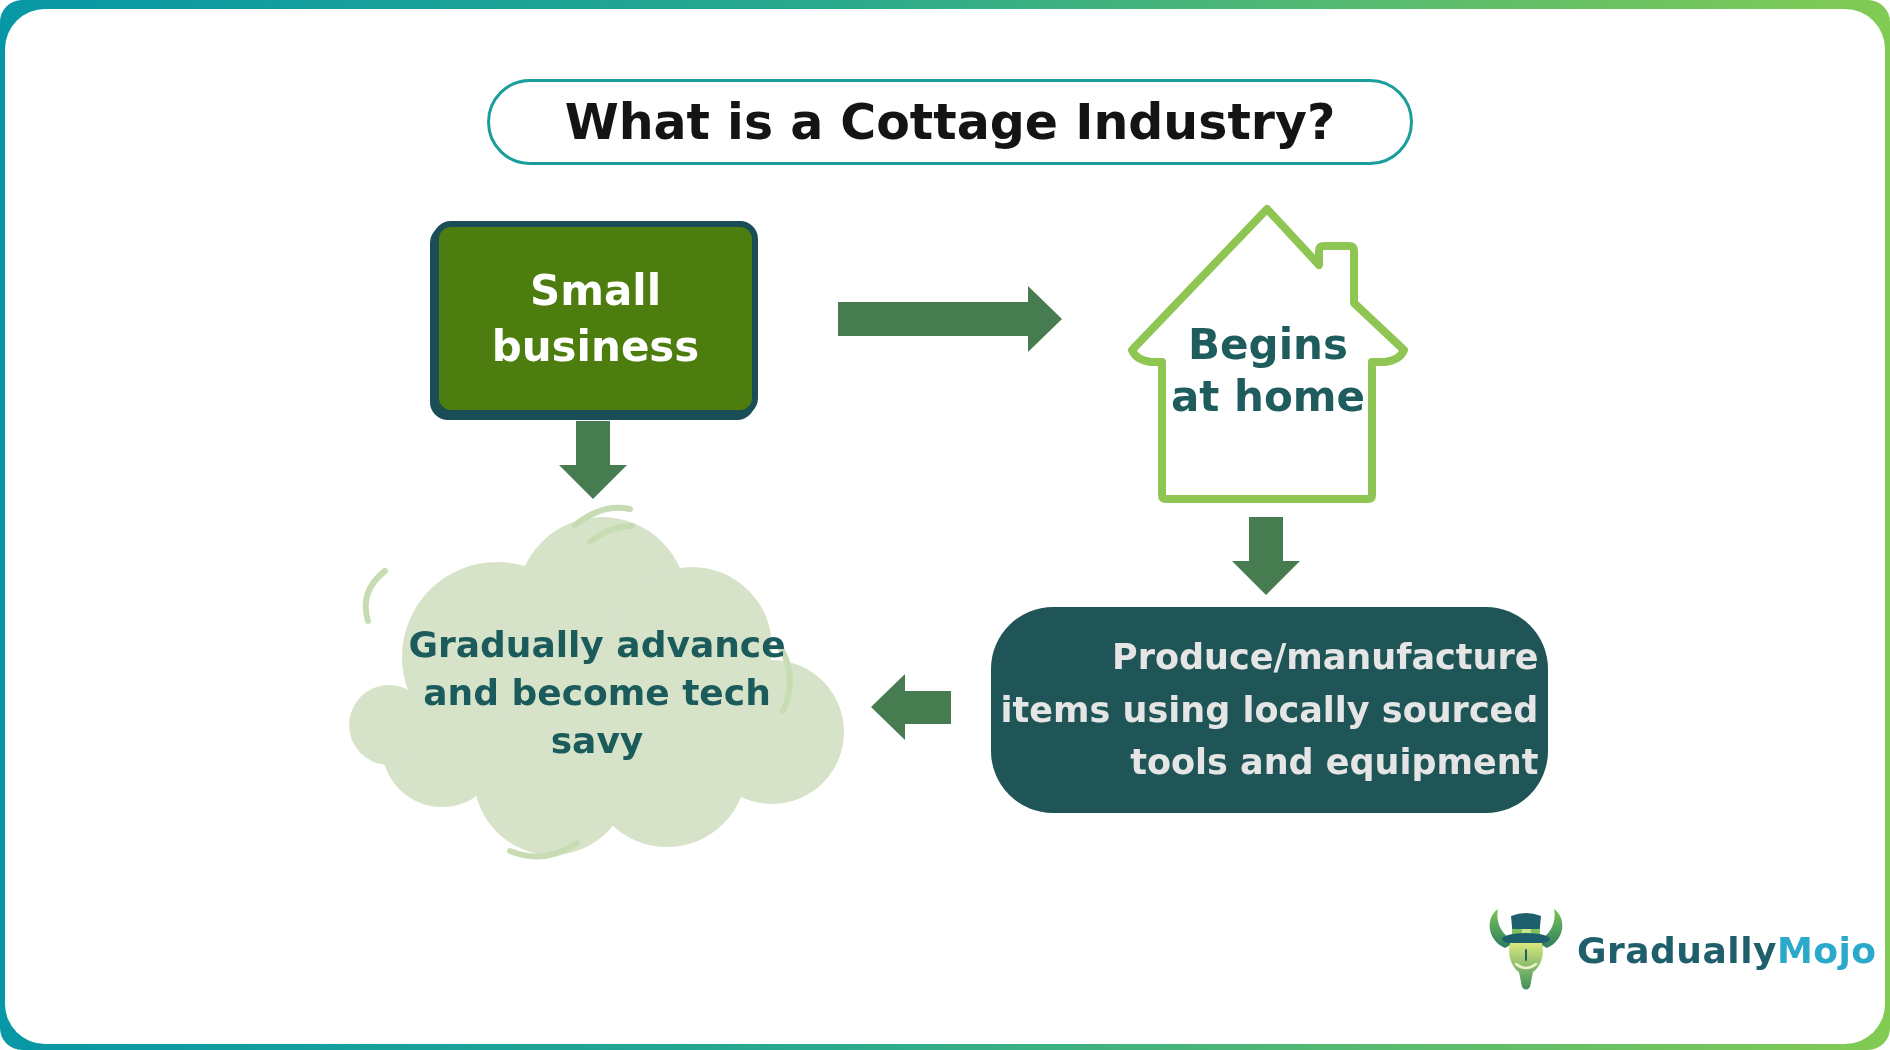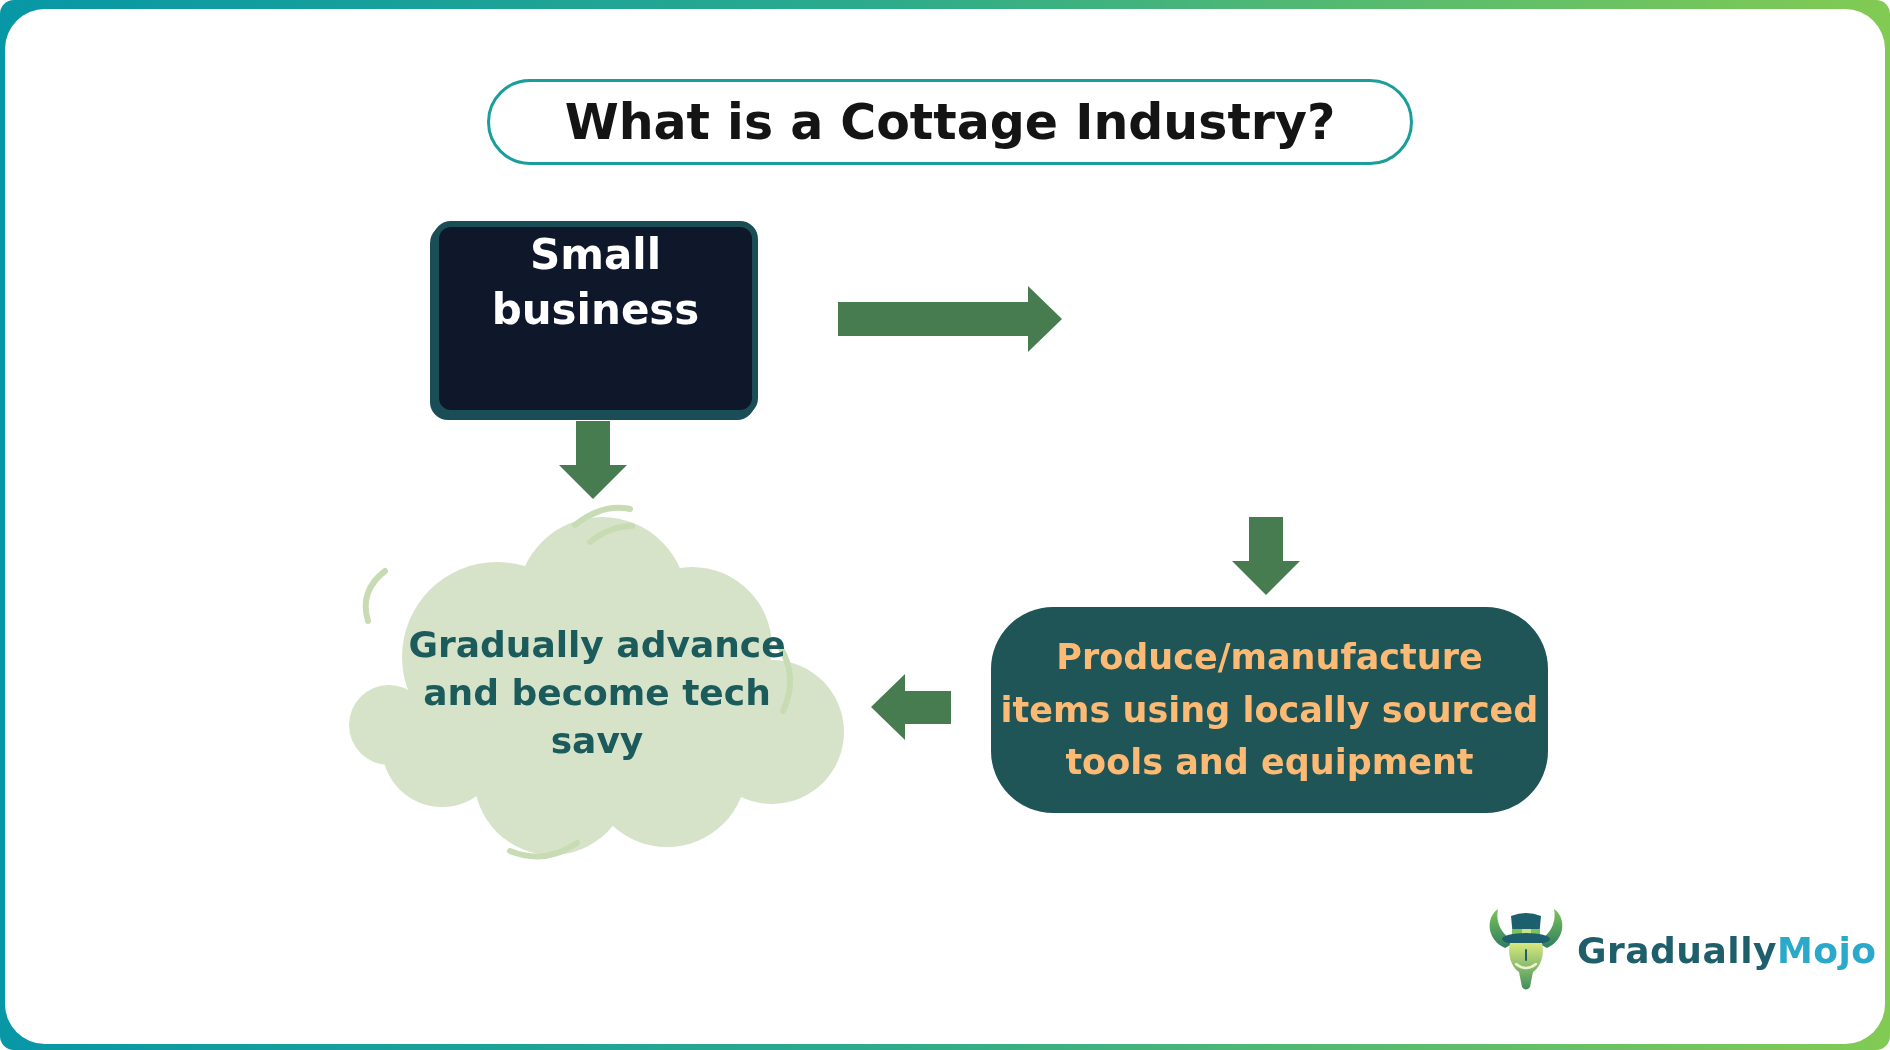--- a/index.html
+++ b/index.html
@@ -4,21 +4,21 @@
 <style>
   html,body{margin:0;padding:0;}
   body{
     width:1890px;height:1050px;overflow:hidden;
     font-family:"DejaVu Sans","Liberation Sans",sans-serif;
     background:#fff;
   }
   .frame{
     position:relative;width:1890px;height:1050px;
     background:linear-gradient(90deg,#0797A6 0%,#2BAA8C 45%,#82CB53 100%);
-    border-radius:14px;
+    border-radius:22px;
   }
   .canvas{
     position:absolute;left:5px;top:9px;right:5px;bottom:6px;
     background:#ffffff;border-radius:40px;
   }
   .abs{position:absolute;}
 
   
   .title-pill{
     left:482px;top:70px;width:926px;height:86px;
@@ -26,23 +26,23 @@
     display:flex;align-items:center;justify-content:center;
     box-sizing:border-box;background:#fff;
   }
   .title-pill h1{
     margin:0;font-size:49px;font-weight:bold;color:#141414;letter-spacing:0px;
   }
 
   
   .small-box{
     left:428px;top:212px;width:325px;height:195px;
-    background:#0f172a;border:6px solid #1A4D56;border-radius:18px;
+    background:#4d7c0f;border:6px solid #1A4D56;border-radius:18px;
     box-shadow:-3px 4px 0 #1A4D56;
-    display:flex;align-items:flex-start;justify-content:center;
+    display:flex;align-items:center;justify-content:center;
     box-sizing:border-box;
   }
   .small-box .label{
     color:#ffffff;font-size:42px;font-weight:bold;line-height:1.31;
     text-align:center;white-space:pre-line;
   }
 
   
   .house{left:1122px;top:192px;width:282px;height:306px;}
   .house svg{position:absolute;left:0;top:0;}
@@ -52,22 +52,22 @@
     line-height:1.24;white-space:pre-line;
   }
 
   
   .dark-box{
     left:986px;top:598px;width:557px;height:206px;
     background:#1F5557;border-radius:62px;
     display:flex;align-items:center;justify-content:center;
   }
   .dark-box .label{
-    color:#fdba74;font-size:35px;font-weight:bold;line-height:1.5;
-    text-align:center;white-space:pre-line;
+    color:#e5e5e5;font-size:35px;font-weight:bold;line-height:1.5;
+    text-align:right;white-space:pre-line;
   }
 
   
   .cloud{left:342px;top:488px;width:500px;height:370px;}
   .cloud svg{position:absolute;left:0;top:0;}
   .cloud .label{
     position:absolute;left:50px;top:124px;width:400px;
     text-align:center;color:#1B5B5B;font-size:36px;font-weight:bold;
     line-height:1.33;white-space:pre-line;
   }
@@ -90,20 +90,31 @@
 
     <div class="abs small-box">
       <span class="label">Small
 business</span>
     </div>
 
     <svg class="abs" style="left:833px;top:277px;" width="224" height="66" viewBox="0 0 224 66">
       <polygon points="0,16 190,16 190,0 224,33 190,66 190,50 0,50" fill="#477C50"></polygon>
     </svg>
 
+    <div class="abs house">
+      <svg width="282" height="306" viewBox="0 0 282 306">
+        <path d="M 35 294 L 35 161 L 24 161 Q 9 159 5 149
+                 L 140 8
+                 L 192 64 L 192 50 Q 192 45 197 45 L 222 45 Q 227 45 227 50 L 227 102
+                 L 277 149 Q 273 159 258 161 L 245 161
+                 L 245 294 Q 245 298 241 298 L 39 298 Q 35 298 35 294 Z" fill="none" stroke="#8FC653" stroke-width="8" stroke-linejoin="round" stroke-linecap="round"></path>
+      </svg>
+      <div class="label">Begins
+at home</div>
+    </div>
 
     <svg class="abs" style="left:1227px;top:508px;" width="68" height="78" viewBox="0 0 68 78">
       <polygon points="17,0 51,0 51,44 68,44 34,78 0,44 17,44" fill="#477C50"></polygon>
     </svg>
 
     <div class="abs dark-box">
       <span class="label">Produce/manufacture
 items using locally sourced
 tools and equipment</span>
     </div>

